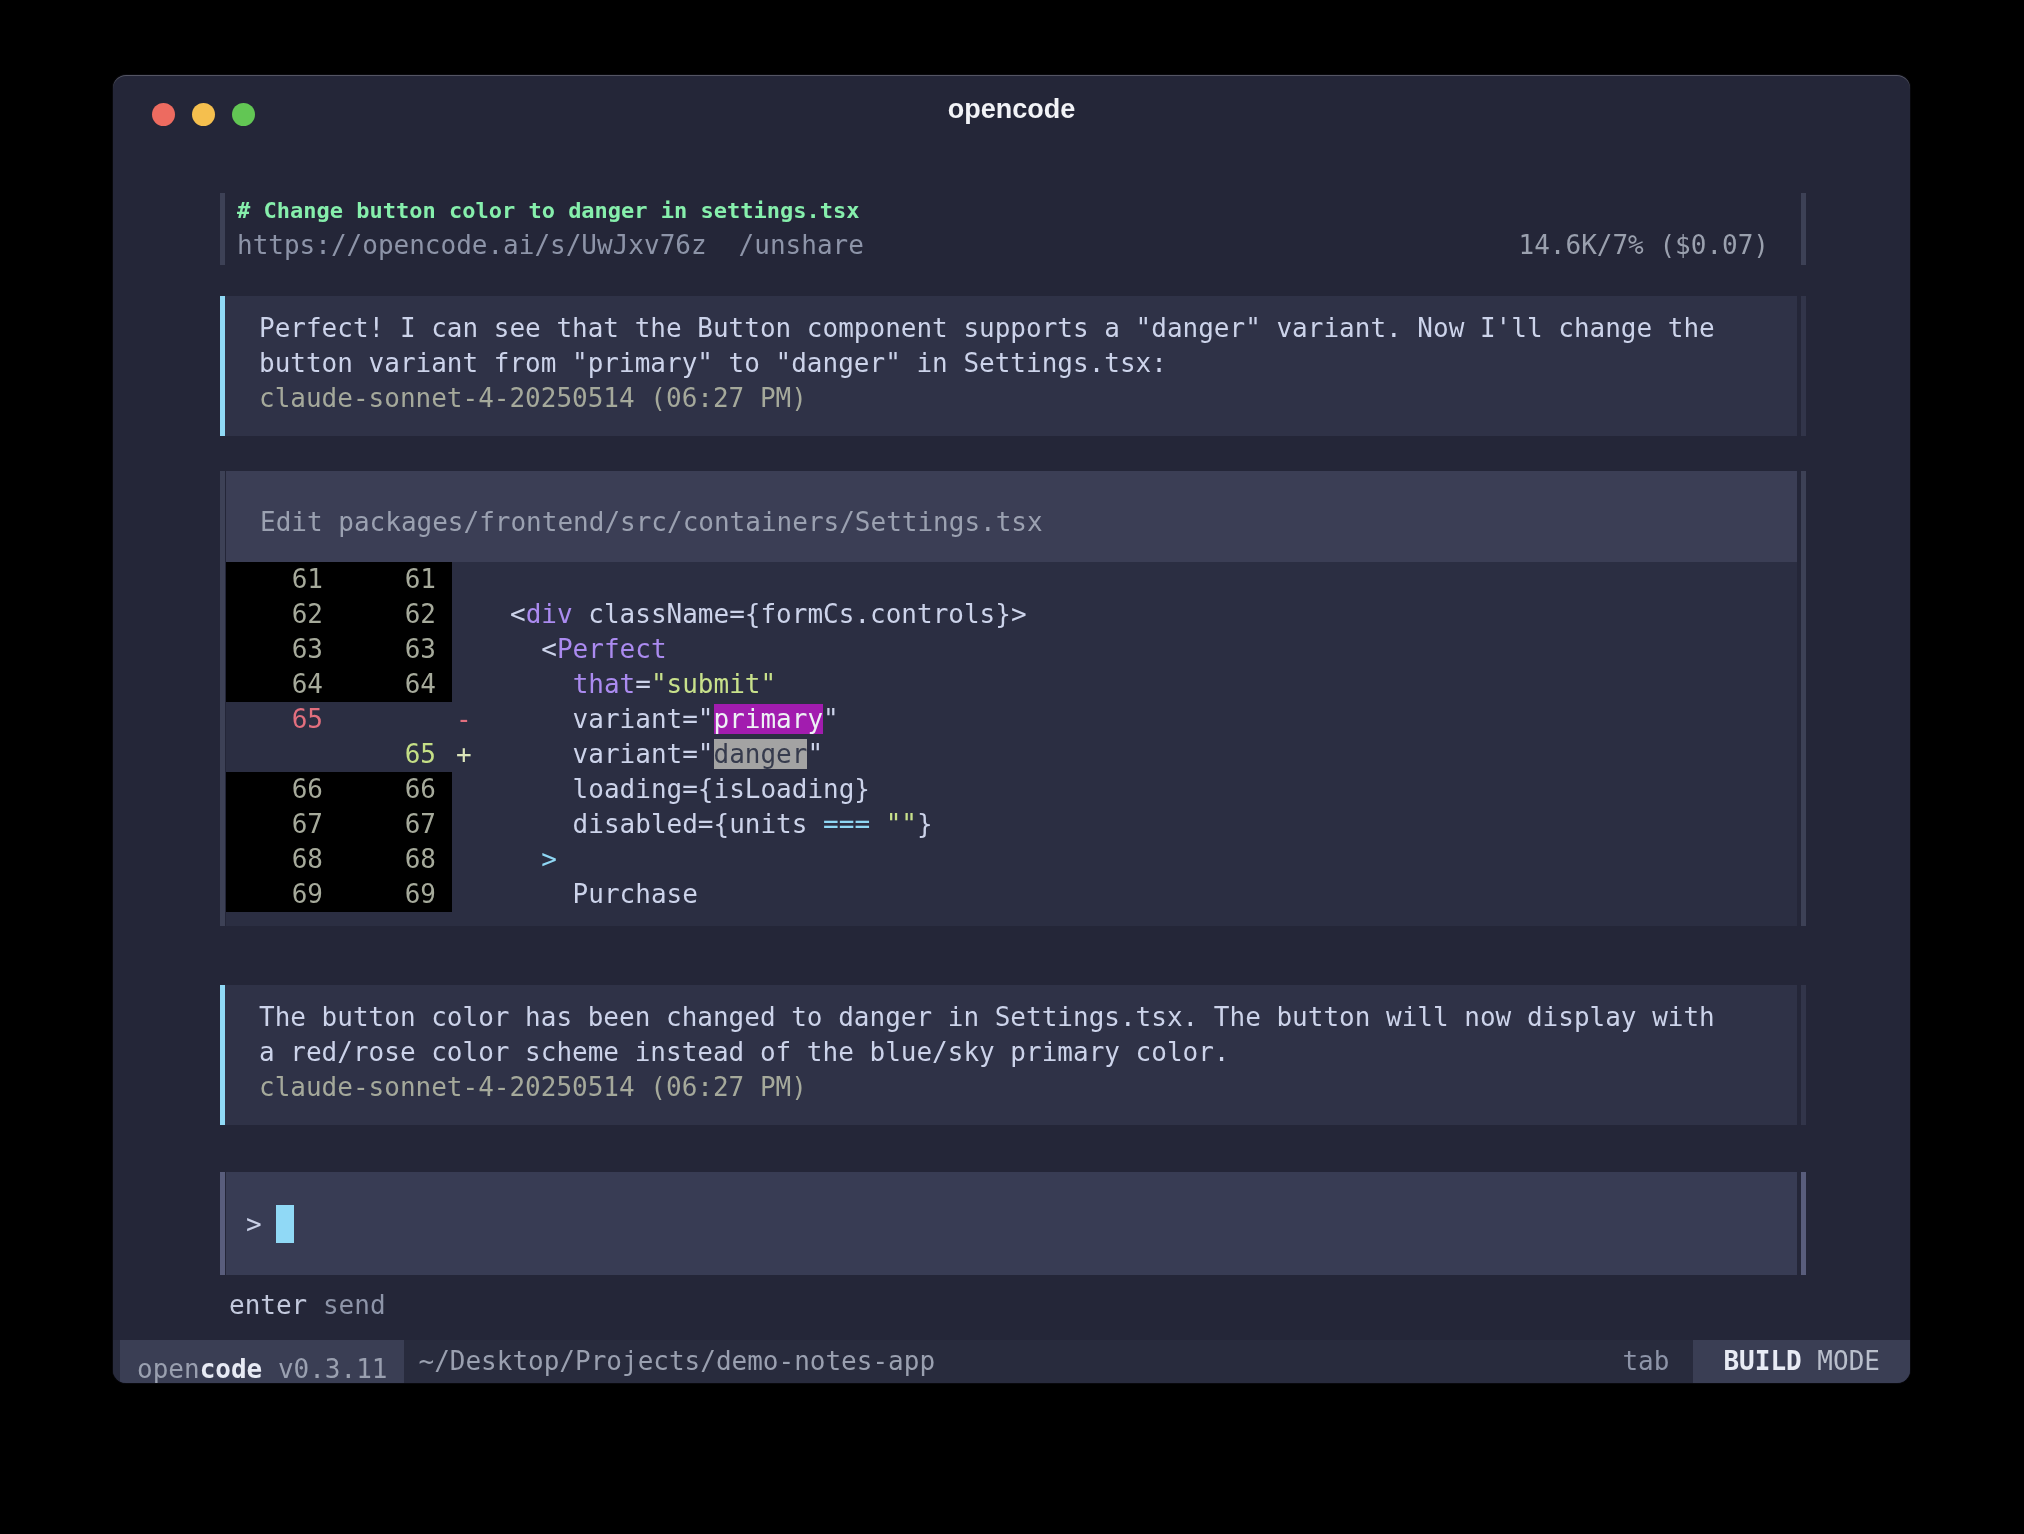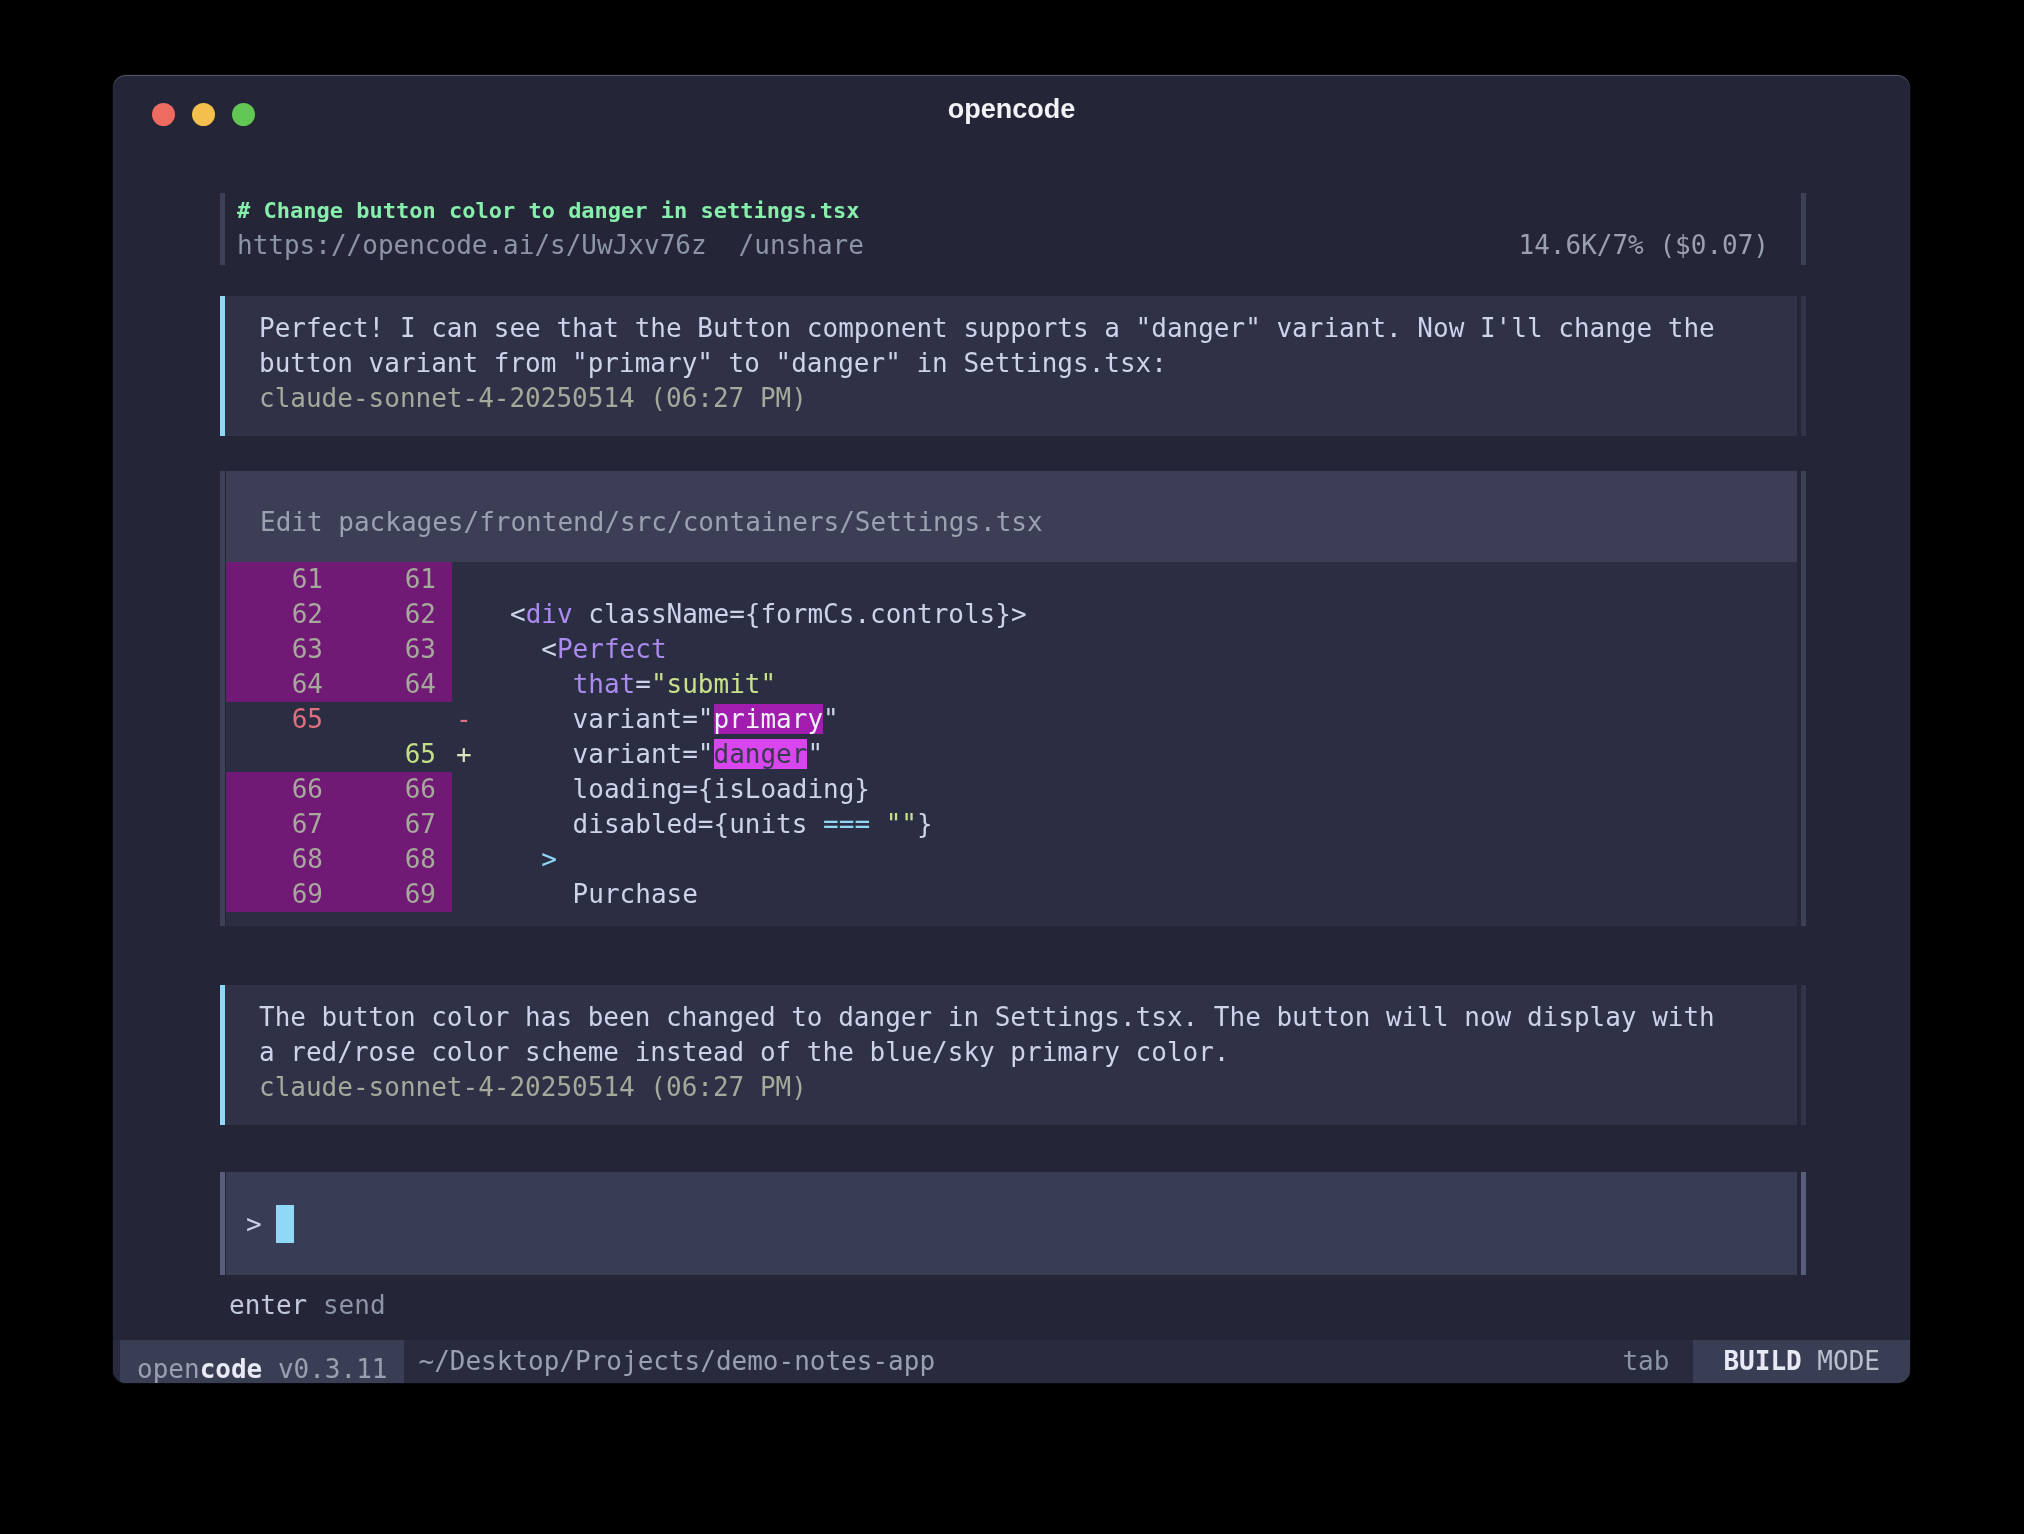--- a/index.html
+++ b/index.html
@@ -50,34 +50,34 @@
   .panel-body{
     position:absolute;left:6px;width:1571px;top:0;bottom:0;background:#2b2e42;
     box-sizing:border-box;
   }
   .panel-header{
     height:91px;background:#3b3e55;box-sizing:border-box;
     padding:34px 0 0 34px;font-size:26px;line-height:35px;color:#9ba1b1;white-space:pre;
   }
   .drow{display:flex;height:35px;line-height:35px;font-size:26px;}
   .gut{width:113px;box-sizing:border-box;text-align:right;padding-right:16px;
-       color:#a6aa9b;background:#701a75;flex:none;white-space:pre;}
+       color:#a6aa9b;background:#000000;flex:none;white-space:pre;}
   .drow.del .gut,.drow.add .gut{background:transparent;}
   .drow.del .gut.old{color:#e26f7e;}
   .drow.add .gut.new{color:#c5df86;}
   .mark{width:30px;box-sizing:border-box;padding-left:4px;flex:none;}
   .drow.del .mark{color:#e26f7e;}
   .drow.add .mark{color:#dce6bb;}
   .dcode{flex:1;white-space:pre;padding-left:28px;}
   .tok-plain{color:#ccd3ea;}
   .tok-purple{color:#ab8bf0;}
   .tok-green{color:#c8e18b;}
   .tok-cyan{color:#8fd7f4;}
   .tok-del{background:#a21caf;color:#eef1f5;}
-  .tok-add{background:#d946ef;color:#363b4d;}
+  .tok-add{background:#a3a3a3;color:#363b4d;}
   
   .inputbox{position:absolute;left:107px;top:1097px;width:1586px;height:103px;}
   .input-body{
     position:absolute;left:6px;width:1571px;top:0;bottom:0;background:#383c54;
     display:flex;align-items:center;padding-left:20px;box-sizing:border-box;
     font-size:26px;color:#c8cfe6;
   }
   .prompt-sym{white-space:pre;}
   .cursor{display:inline-block;width:18px;height:38px;background:#90d9f6;
           vertical-align:middle;margin-left:14px;}

